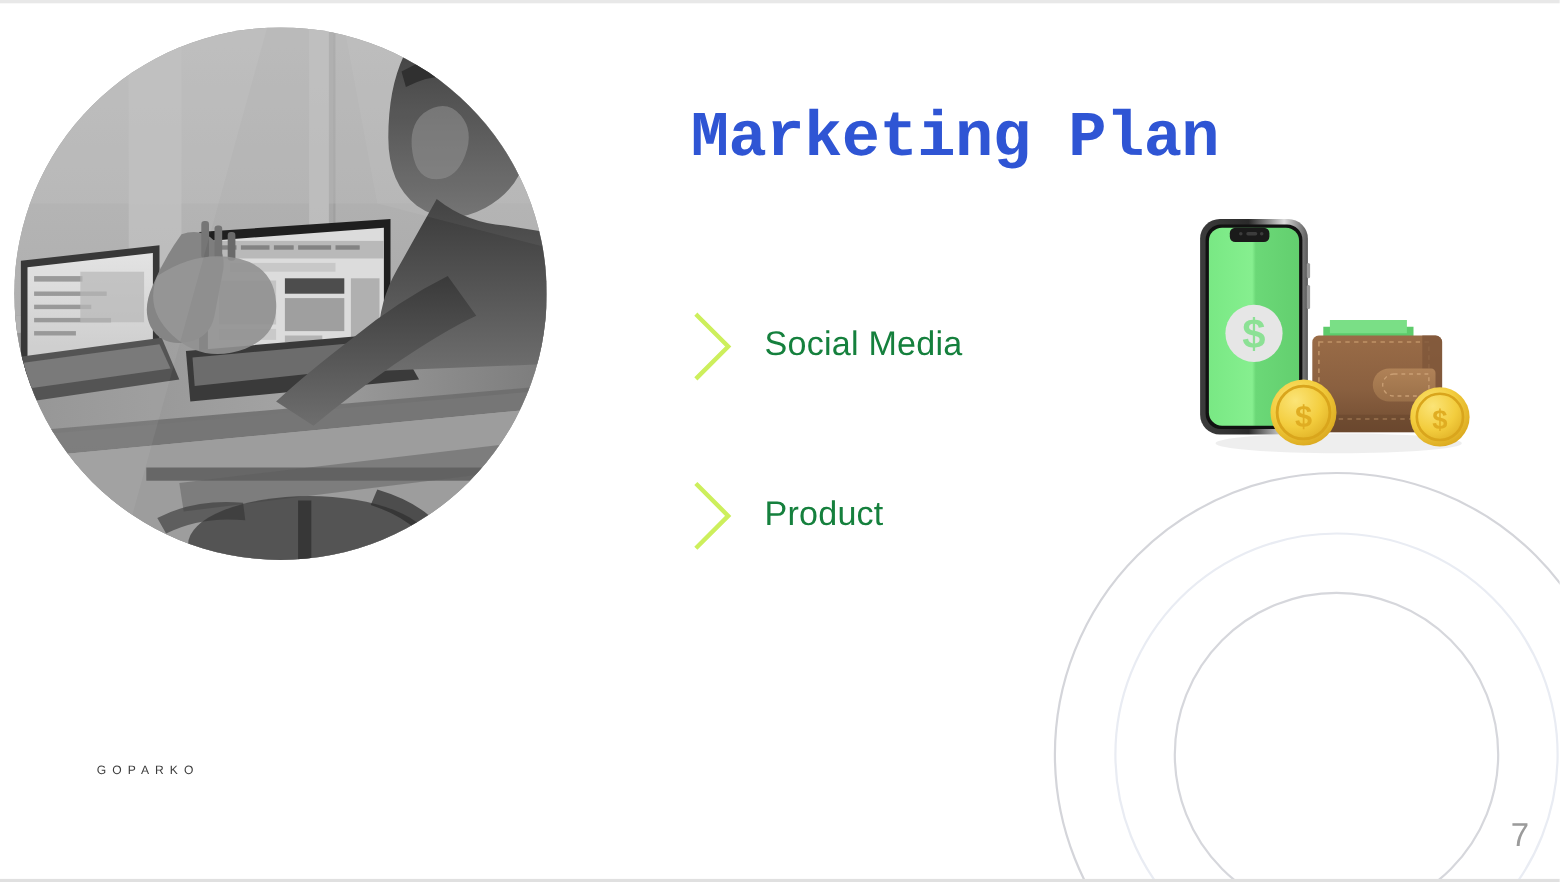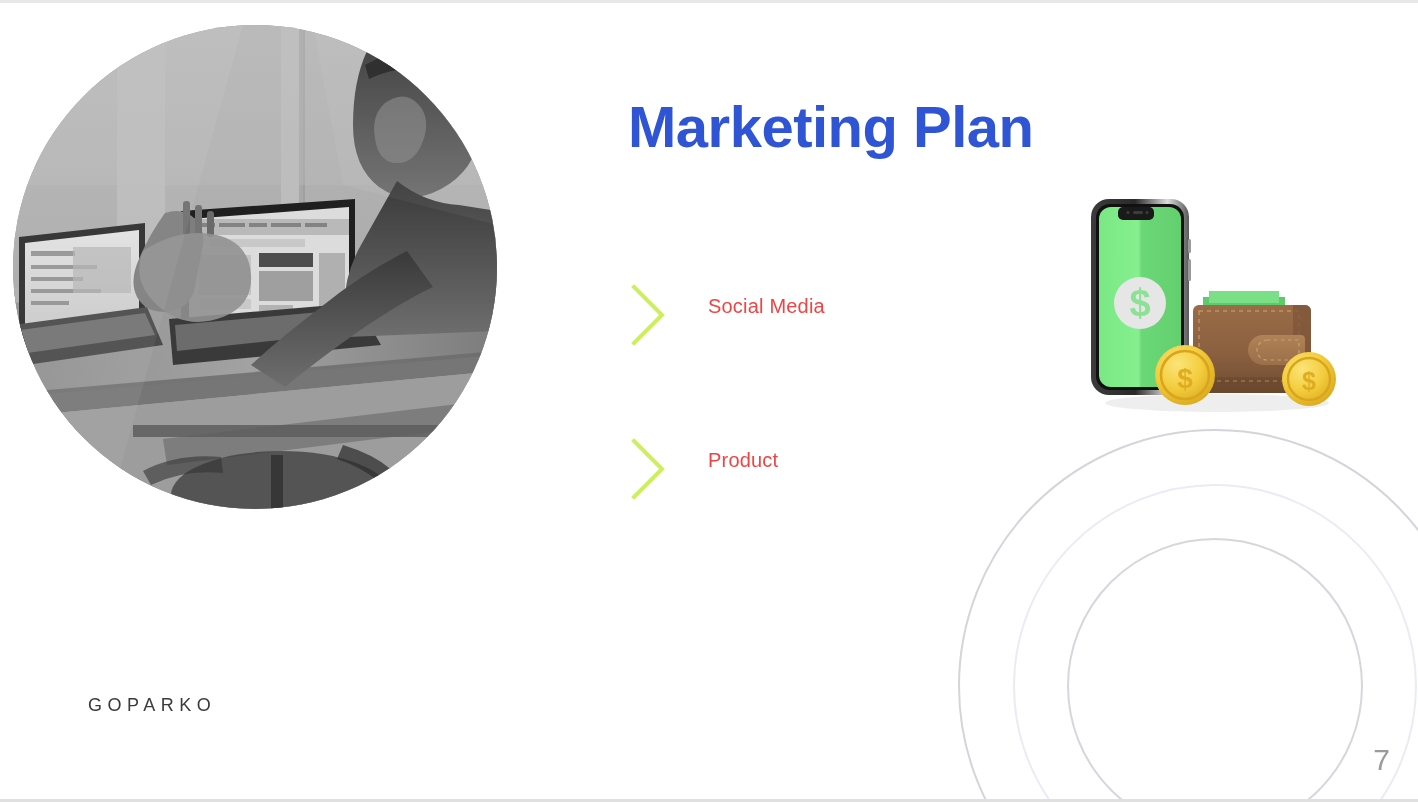--- a/index.html
+++ b/index.html
@@ -69,20 +69,21 @@
   .title {
     position: absolute;
     left: 628px;
     top: 92px;
     font-size: 58px;
     font-weight: bold;
     letter-spacing: -0.5px;
     color: #2f55d4;
     white-space: nowrap;
     line-height: 1.1;
+    font-family: Liberation Mono, monospace;
   }
 
   
   .bullets {
     position: absolute;
     left: 628px;
     top: 272px;
     width: 420px;
   }
   .bullet-row {
@@ -95,44 +96,44 @@
     position: absolute;
     left: 2px;
     top: 8px;
     width: 36px;
     height: 64px;
   }
   .chevron svg { display: block; width: 100%; height: 100%; }
 
   .bullet-label {
     position: absolute;
-    left: 80px;
+    left: 67px;
     top: 20px;
-    font-size: 20px;
-    color: #ef4444;
+    font-size: 31px;
+    color: #15803d;
     letter-spacing: 0.2px;
     white-space: nowrap;
   }
 
   
   .illustration {
     position: absolute;
     left: 1085px;
     top: 190px;
     width: 262px;
     height: 220px;
   }
   .illustration svg { display: block; width: 100%; height: 100%; }
 
   
   .brand {
     position: absolute;
     left: 88px;
     top: 692px;
-    font-size: 18px;
+    font-size: 11px;
     letter-spacing: 5.5px;
     color: #3b3b3b;
     font-weight: normal;
   }
   .page-number {
     position: absolute;
     right: 28px;
     bottom: 22px;
     font-size: 30px;
     color: #9b9b9b;

